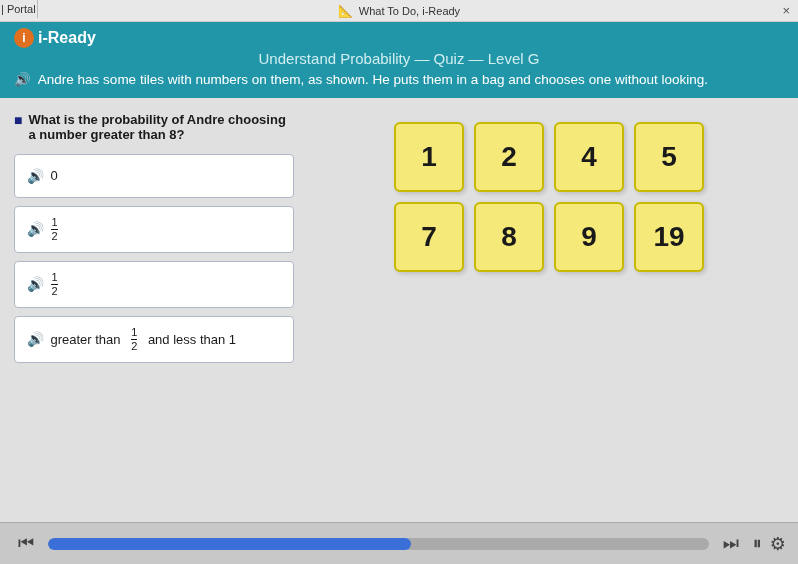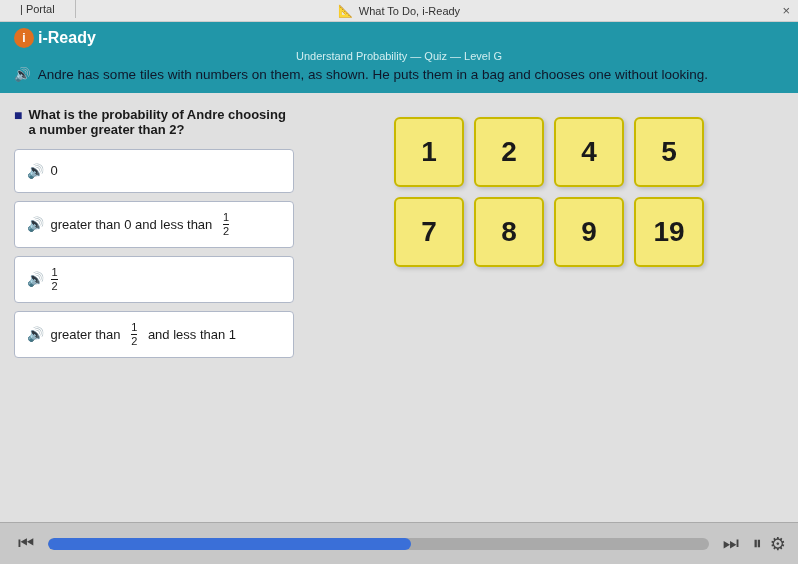--- a/index.html
+++ b/index.html
@@ -37,21 +37,21 @@
       font-size: 13px;
       color: #555;
       cursor: pointer;
     }
     .window-chrome .tab-left {
       position: absolute;
       left: 0;
       top: 0;
       height: 18px;
       background: #e8e8e8;
-      padding: 0 20px;
+      padding: 0 1px;
       display: flex;
       align-items: center;
       font-size: 11px;
       border-right: 1px solid #bbb;
     }
 
     
     .app-container {
       position: absolute;
       top: 22px;
@@ -82,28 +82,28 @@
       width: 20px;
       height: 20px;
       display: flex;
       align-items: center;
       justify-content: center;
       font-size: 12px;
       font-weight: bold;
       color: white;
     }
     .subtitle {
-      font-size: 11px;
+      font-size: 15px;
       color: #d0eef0;
       text-align: center;
       margin-bottom: 4px;
     }
     .question-text {
       font-size: 13.5px;
-      color: #0f172a;
+      color: #ffffff;
       line-height: 1.4;
     }
     .speaker-icon {
       display: inline-block;
       margin-right: 4px;
     }
 
     
     .main-content {
       display: flex;
@@ -286,33 +286,32 @@
       <span class="speaker-icon">🔊</span>
       <span>Andre has some tiles with numbers on them, as shown. He puts them in a bag and chooses one without looking.</span>
     </div>
   </div>
 
   <div class="main-content">
 
     <div class="left-panel">
       <div class="question-label">
         <span class="bullet">■</span>
-        <span>What is the probability of Andre choosing a number greater than 2?</span>
+        <span>What is the probability of Andre choosing a number greater than 8?</span>
       </div>
 
       <div class="answer-options">
 
         <div class="answer-option">
           <span class="speaker">🔊</span>
           <span>0</span>
         </div>
 
         <div class="answer-option">
           <span class="speaker">🔊</span>
-          <span>greater than 0 and less than&nbsp;</span>
           <span class="fraction">
             <span class="numerator">1</span>
             <span class="denominator">2</span>
           </span>
         </div>
 
         <div class="answer-option">
           <span class="speaker">🔊</span>
           <span class="fraction">
             <span class="numerator">1</span>

